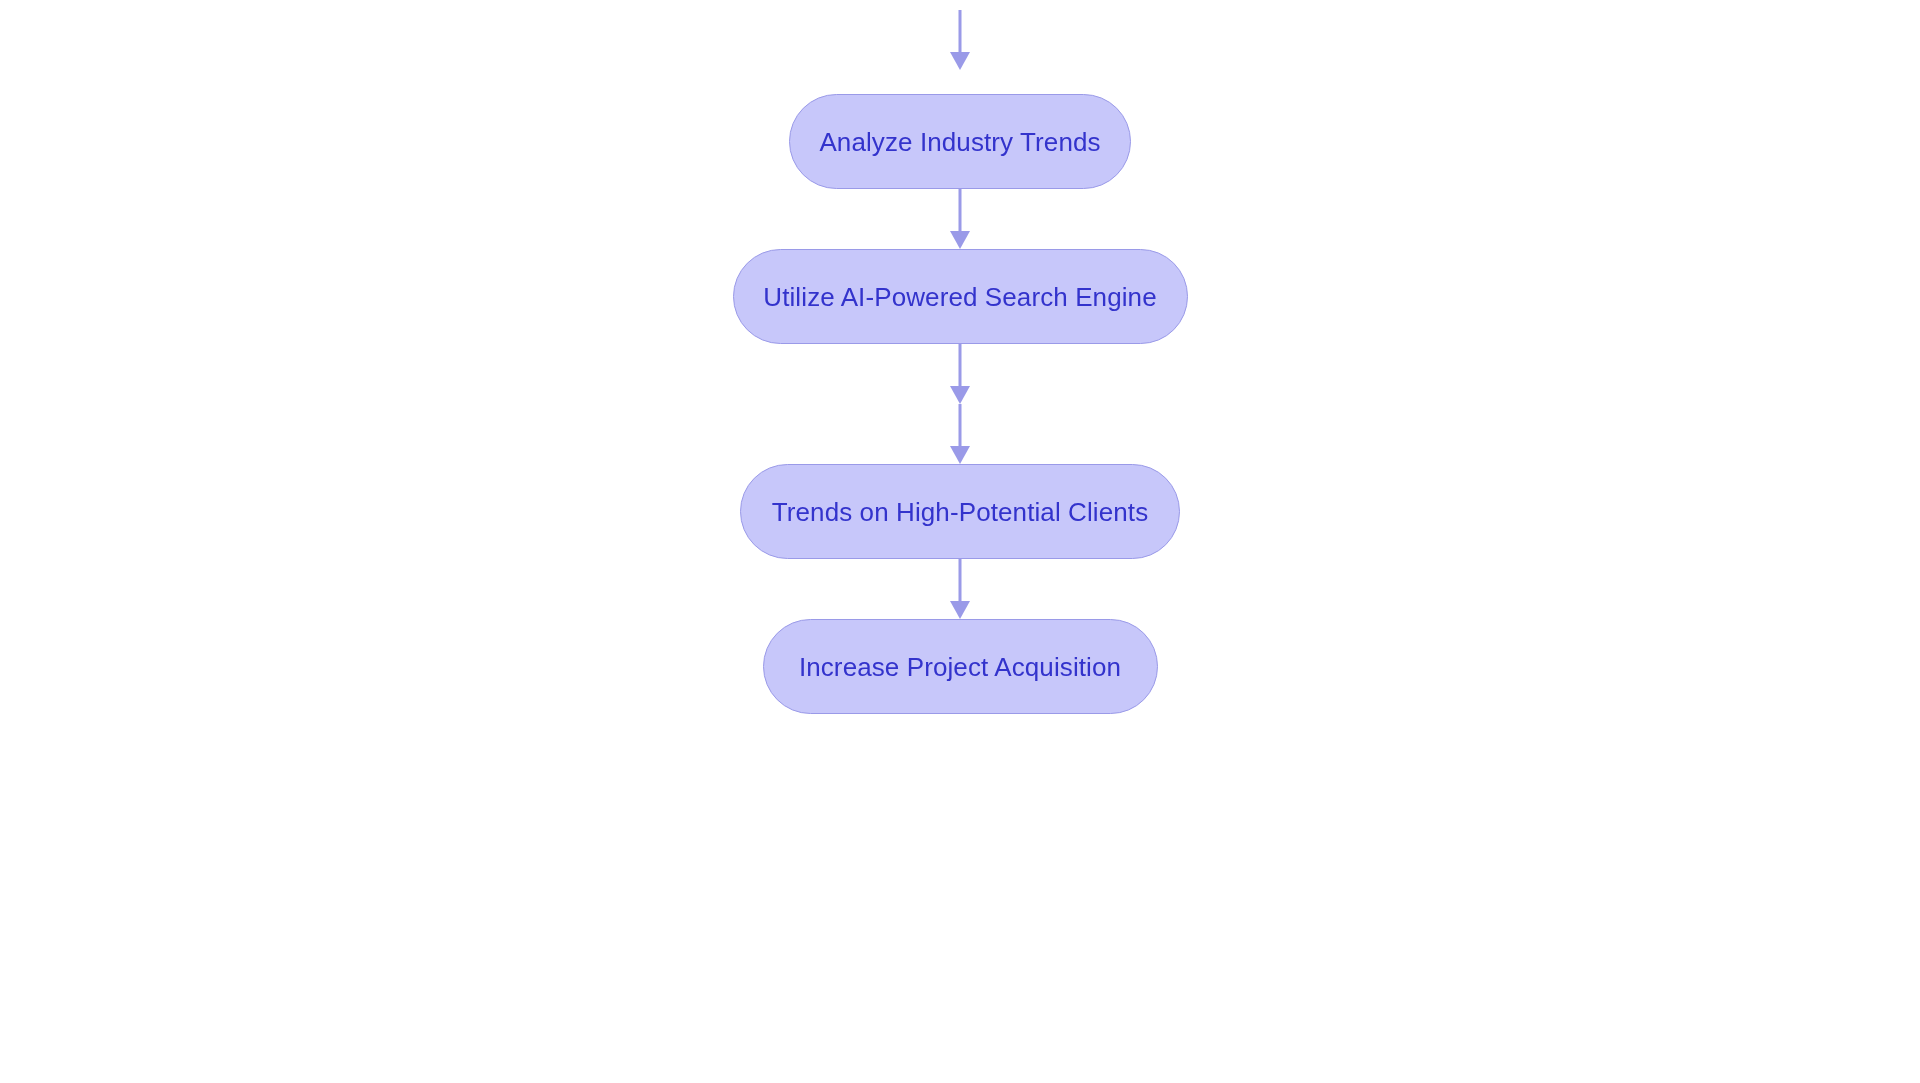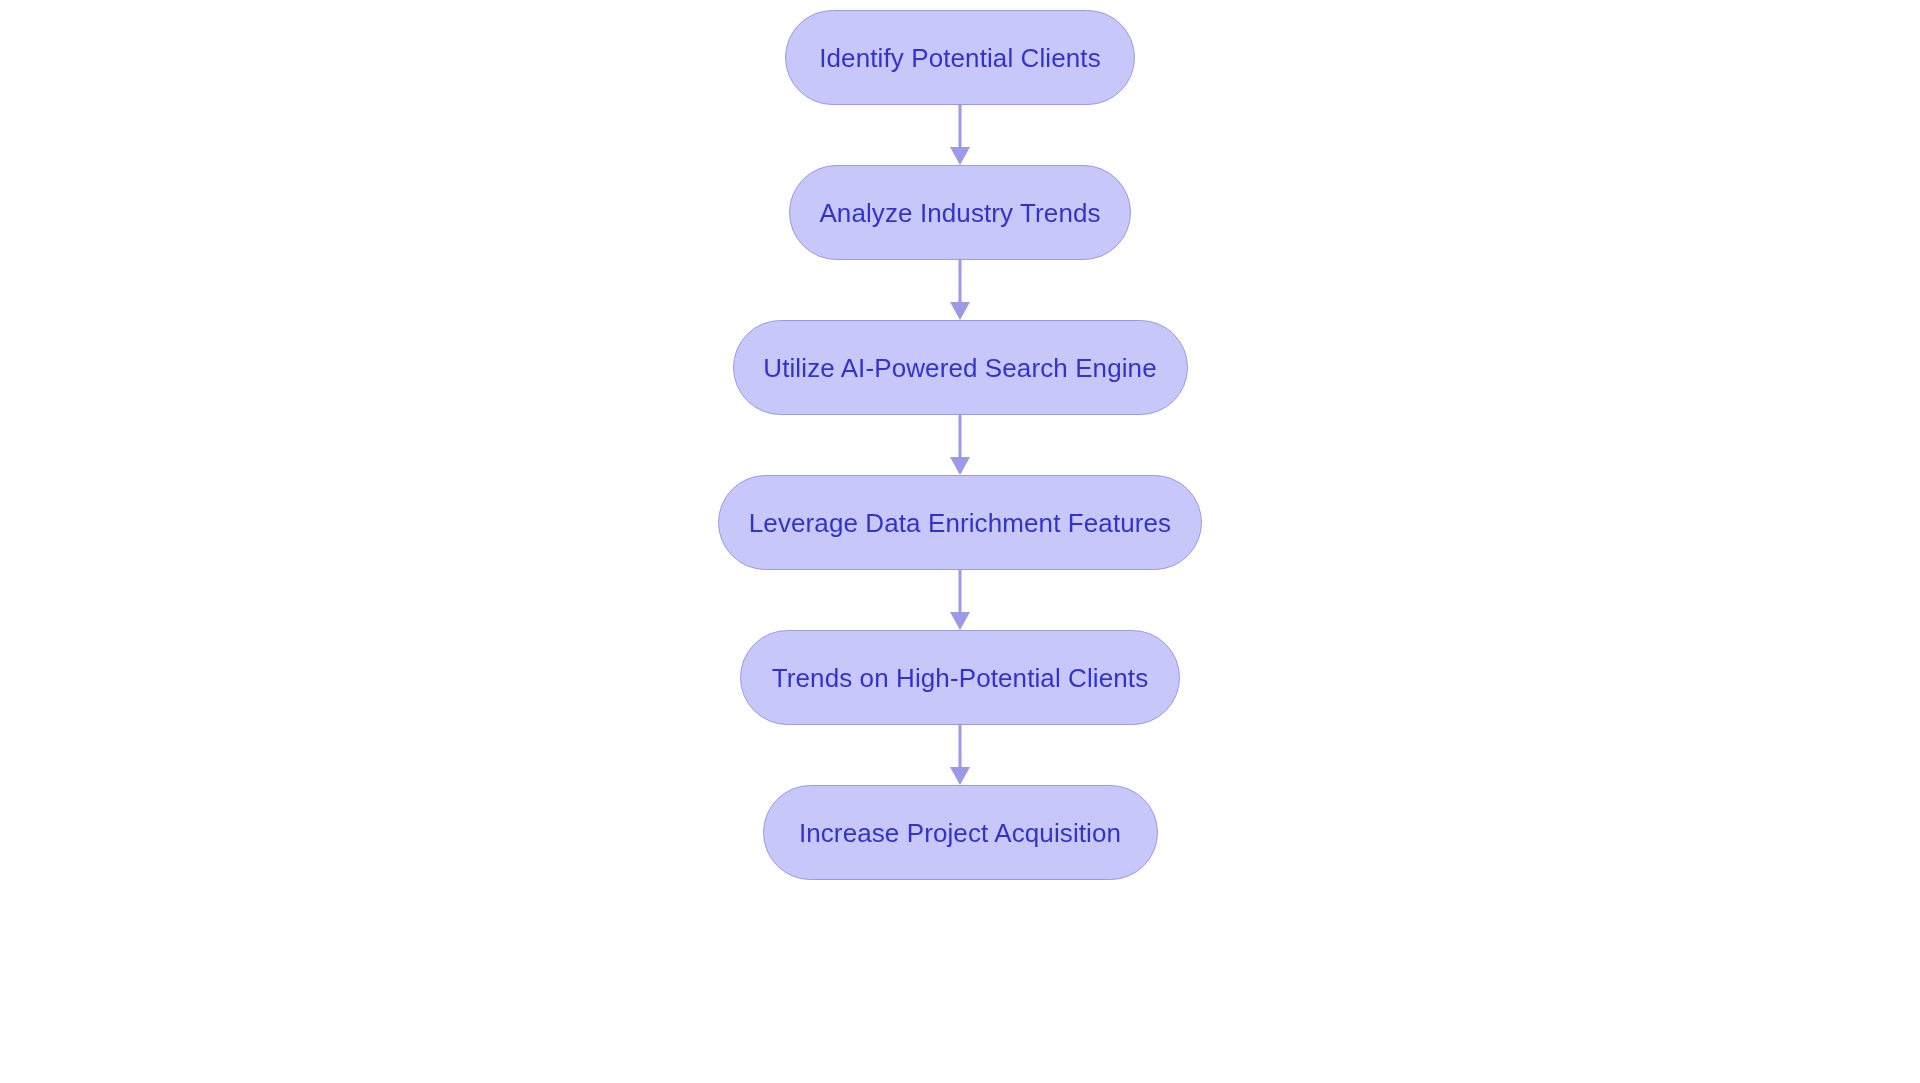--- a/index.html
+++ b/index.html
@@ -84,35 +84,32 @@
     transform: translateX(-50%);
     width: 0;
     height: 0;
     border-left: 10px solid transparent;
     border-right: 10px solid transparent;
     border-top: 18px solid #9a9ae8;
   }
 
   
   .w-n0 { width: 350px; }
-  .w-n1 { width: 342px; }
+  .w-n1 { width: 342px; margin-top: 24px; }
   .w-n2 { width: 455px; justify-content: center; }
   .w-n3 { width: 484px; }
   .w-n4 { width: 440px; }
   .w-n5 { width: 395px; justify-content: center; }
 </style>
 </head>
 <body>
 
 <div id="flowchart-canvas">
   <div class="flow-column">
 
-    <div class="flow-node w-n0">
-      <span class="flow-node-label">Identify Potential Clients</span>
-    </div>
 
     <div class="flow-connector">
       <span class="conn-line"></span>
       <span class="conn-head"></span>
     </div>
 
     <div class="flow-node w-n1">
       <span class="flow-node-label">Analyze Industry Trends</span>
     </div>
 
@@ -123,23 +120,20 @@
 
     <div class="flow-node w-n2">
       <span class="flow-node-label">Utilize AI-Powered Search Engine</span>
     </div>
 
     <div class="flow-connector">
       <span class="conn-line"></span>
       <span class="conn-head"></span>
     </div>
 
-    <div class="flow-node w-n3">
-      <span class="flow-node-label">Leverage Data Enrichment Features</span>
-    </div>
 
     <div class="flow-connector">
       <span class="conn-line"></span>
       <span class="conn-head"></span>
     </div>
 
     <div class="flow-node w-n4">
       <span class="flow-node-label">Trends on High-Potential Clients</span>
     </div>
 

